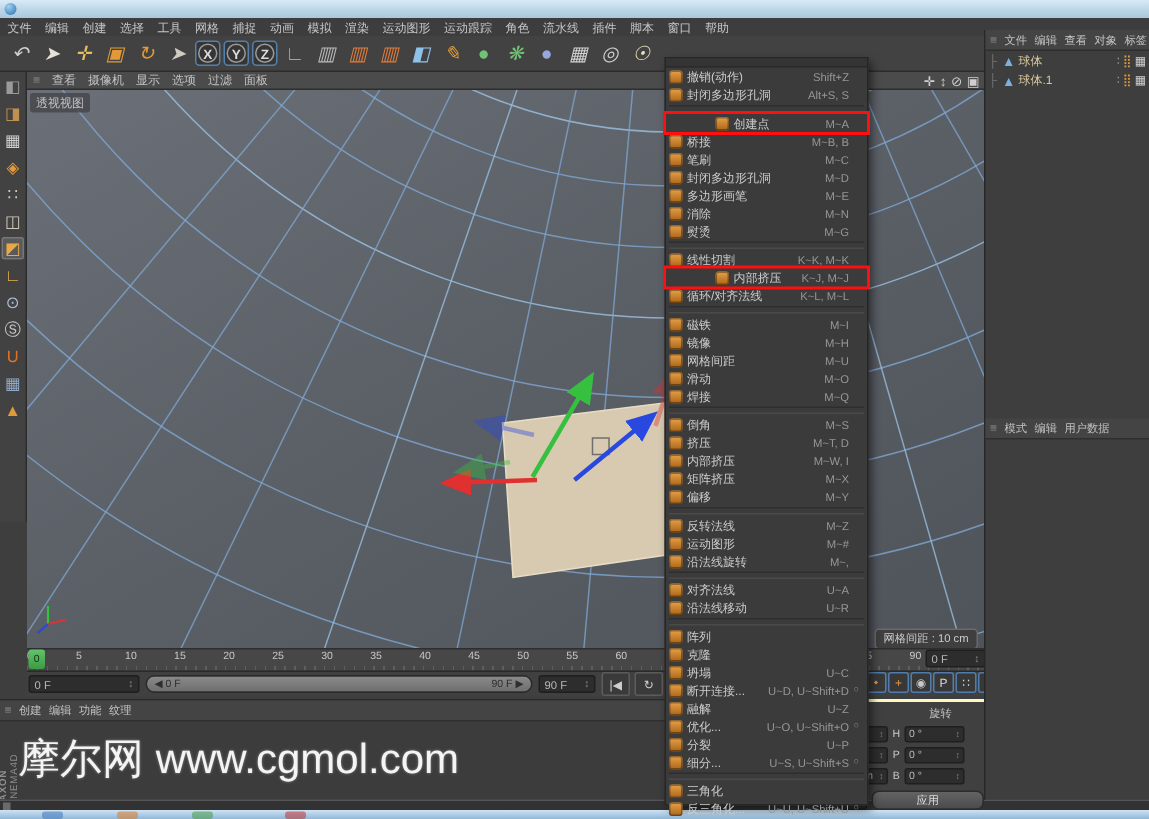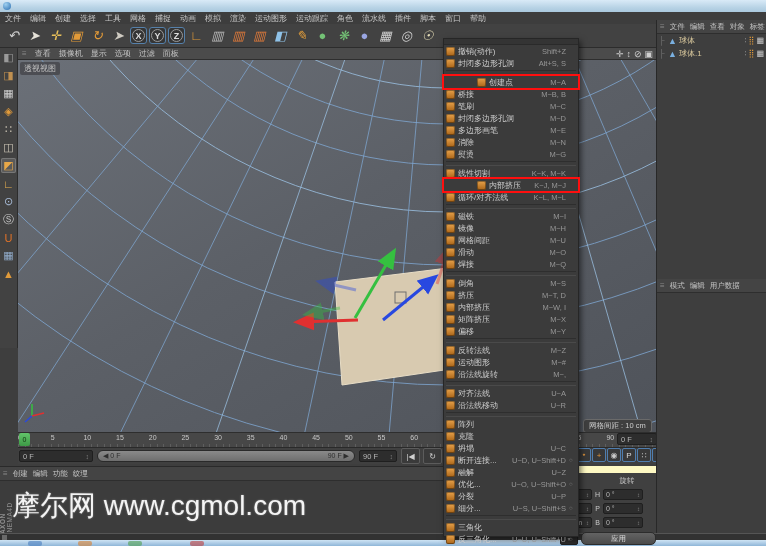--- a/index.html
+++ b/index.html
@@ -103,21 +103,21 @@
   .rec{width:12px;height:12px;border:1px solid #4f7dae;background:#383838;border-radius:2px;
     font-size:8px;display:flex;align-items:center;justify-content:center;}
   
   #matman{left:0;top:466px;width:579px;height:67px;background:#3c3c3c;border-top:1px solid #2a2a2a;}
   #brand{left:0;top:468px;width:14px;height:65px;overflow:hidden;}
   #brand div{transform:rotate(-90deg);transform-origin:7px 7px;width:64px;
     font-size:6.5px;color:#8f8f8f;letter-spacing:.5px;white-space:nowrap;}
   #brand .b1{position:absolute;left:-1px;top:58px;font-weight:bold;}
   #brand .b2{position:absolute;left:6px;top:58px;}
   #coords{left:558px;top:466px;width:100px;height:67px;background:#404040;
-    border-top:7px solid #fef9c3;box-sizing:border-box;z-index:8;}
+    border-top:2px solid #fef9c3;box-sizing:border-box;z-index:8;}
   #coords .chdr{font-size:7.5px;color:#c2c2c2;text-align:center;padding-top:3px;
     margin-left:38px;}
   .crow{display:flex;align-items:center;gap:2px;margin:3px 2px 0 2px;}
   .crow .cf{height:11px;background:#2d2d2d;border:1px solid #1f1f1f;border-radius:2px;
     color:#b8b8b8;font-size:7px;display:flex;align-items:center;padding:0 2px;box-sizing:border-box;}
   .crow .sz{width:32px;}
   .crow .ax{font-size:7px;color:#c8c8c8;width:7px;text-align:center;}
   .crow .an{width:40px;}
   .crow .spin{margin-left:auto;color:#808080;font-size:6px;}
   #coords .brow{display:flex;gap:3px;margin:4px 2px 0 2px;align-items:center;}

